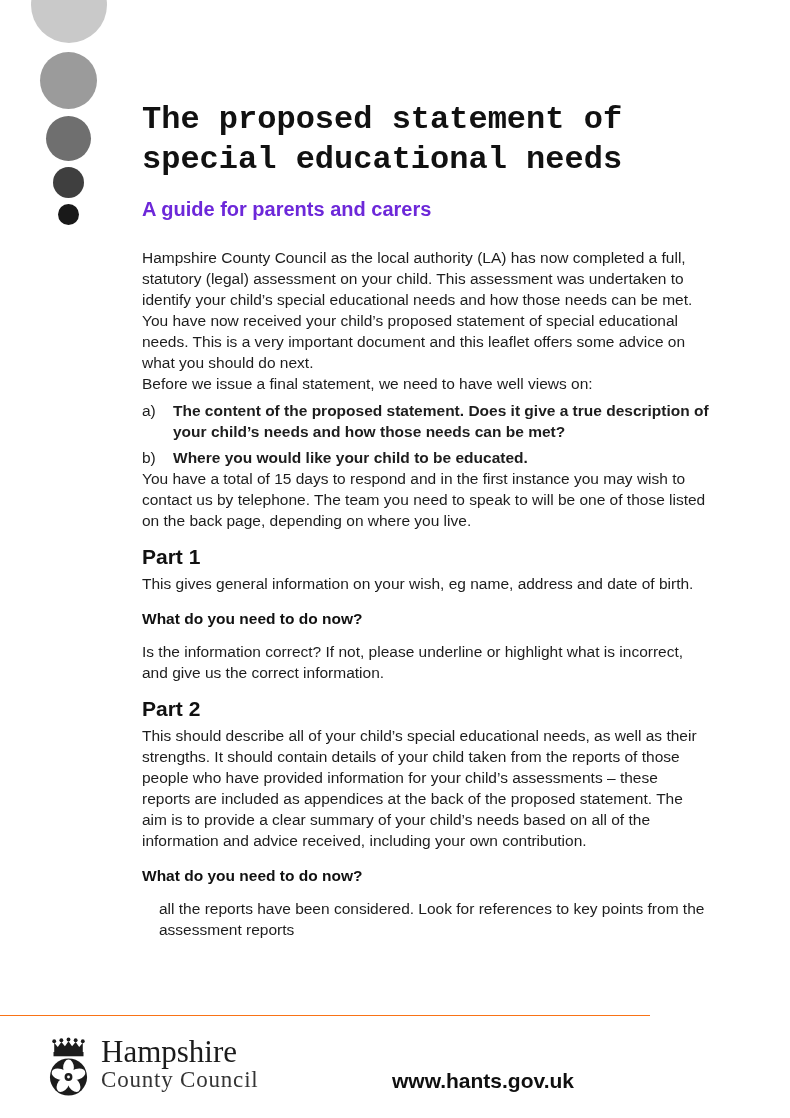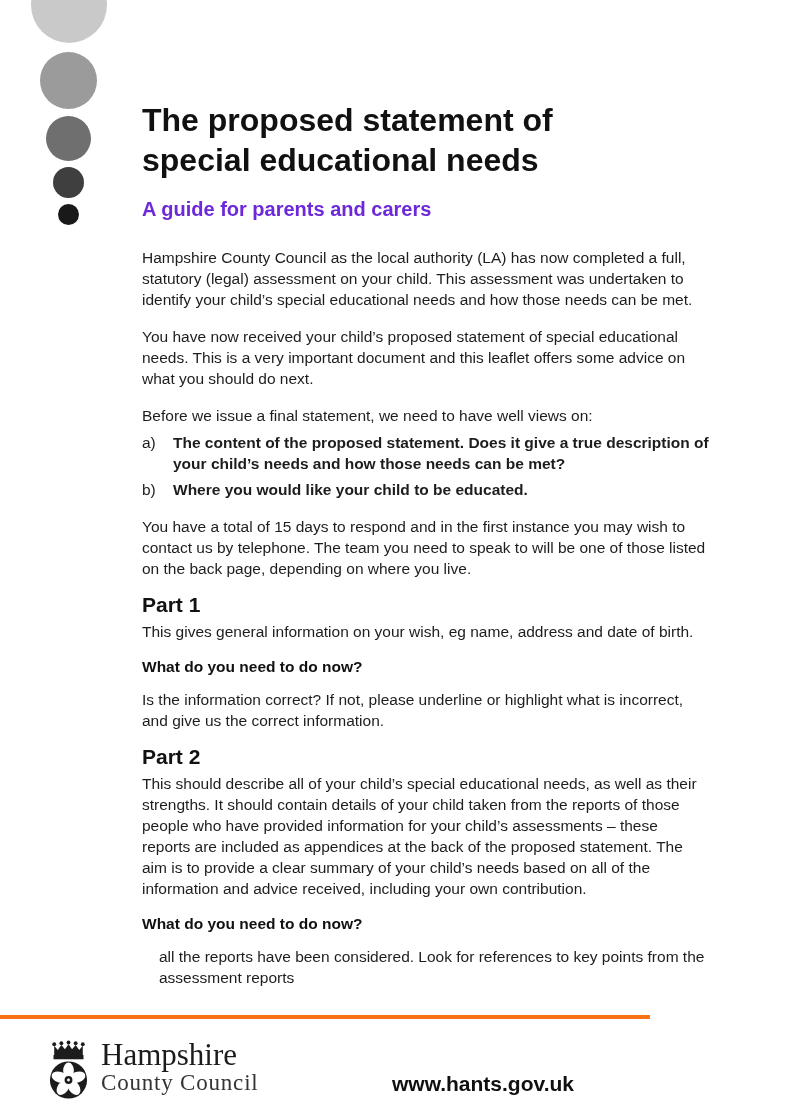--- a/index.html
+++ b/index.html
@@ -17,39 +17,39 @@
   .circle { position: absolute; border-radius: 50%; }
   .c1 { width: 76px; height: 76px; left: 31px; top: -33px; background: #c9c9c9; }
   .c2 { width: 57px; height: 57px; left: 40px; top: 52px;  background: #9b9b9b; }
   .c3 { width: 45px; height: 45px; left: 46px; top: 116px; background: #6f6f6f; }
   .c4 { width: 31px; height: 31px; left: 53px; top: 167px; background: #3f3f3f; }
   .c5 { width: 21px; height: 21px; left: 58px; top: 204px; background: #191919; }
 
   
   .content { position: absolute; left: 142px; top: 0; width: 568px; }
   h1 { margin: 100px 0 0 0; font-size: 32px; line-height: 40px; color: #111; }
-  h1 .t-line { display: block; }
+  h1 .t-line { display: block; font-family: Liberation Mono, monospace; }
   .subtitle { margin: 17px 0 0 0; font-size: 20px; line-height: 24px; color: #6d28d9; font-weight: bold; }
 
   p { margin: 26px 0 0 0; font-size: 15.5px; line-height: 21px; }
-  p + p, .list + p, p.tight { margin-top: 16px; }
+  p + p, .list + p, p.tight { margin-top: 0; }
 
   .list { margin-top: 6px; }
   .list-item { display: flex; margin-top: 5px; font-size: 15.5px; line-height: 21px; }
   .list-label { width: 31px; flex: 0 0 31px; }
   .list-text { flex: 1; font-weight: bold; }
 
   .part-heading { margin: 13px 0 0 0; font-size: 21px; line-height: 25px; color: #111; font-weight: bold; }
   .part-heading + p { margin-top: 4px; }
   .q-heading { margin: 14px 0 0 0; font-size: 15.5px; line-height: 21px; color: #111; font-weight: bold; }
   .q-heading + p { margin-top: 12px; }
   .check-item { margin-top: 8px; margin-left: 17px; }
 
   
-  .footer { position: absolute; top: 1015px; left: 0; width: 650px; height: 103px; border-top: 4px solid #f97316; }
+  .footer { position: absolute; top: 1015px; left: 0; width: 650px; height: 103px; border-top: 1px solid #f97316; }
   .footer-inner { display: flex; justify-content: space-between; align-items: flex-start; padding: 21px 76px 0 47px; }
   .logo { display: flex; align-items: flex-start; }
   .crest { width: 43px; height: 60px; flex: 0 0 43px; }
   .logo-text { margin-left: 11px; font-family: "Liberation Serif", serif; }
   .org-name { font-size: 31px; line-height: 30px; color: #1b1b1b; }
   .org-subname { font-size: 23px; line-height: 26px; color: #343434; letter-spacing: 0.8px; }
   .website { margin-top: 32px; font-size: 21px; font-weight: bold; color: #101010; }
 </style>
 </head>
 <body>

